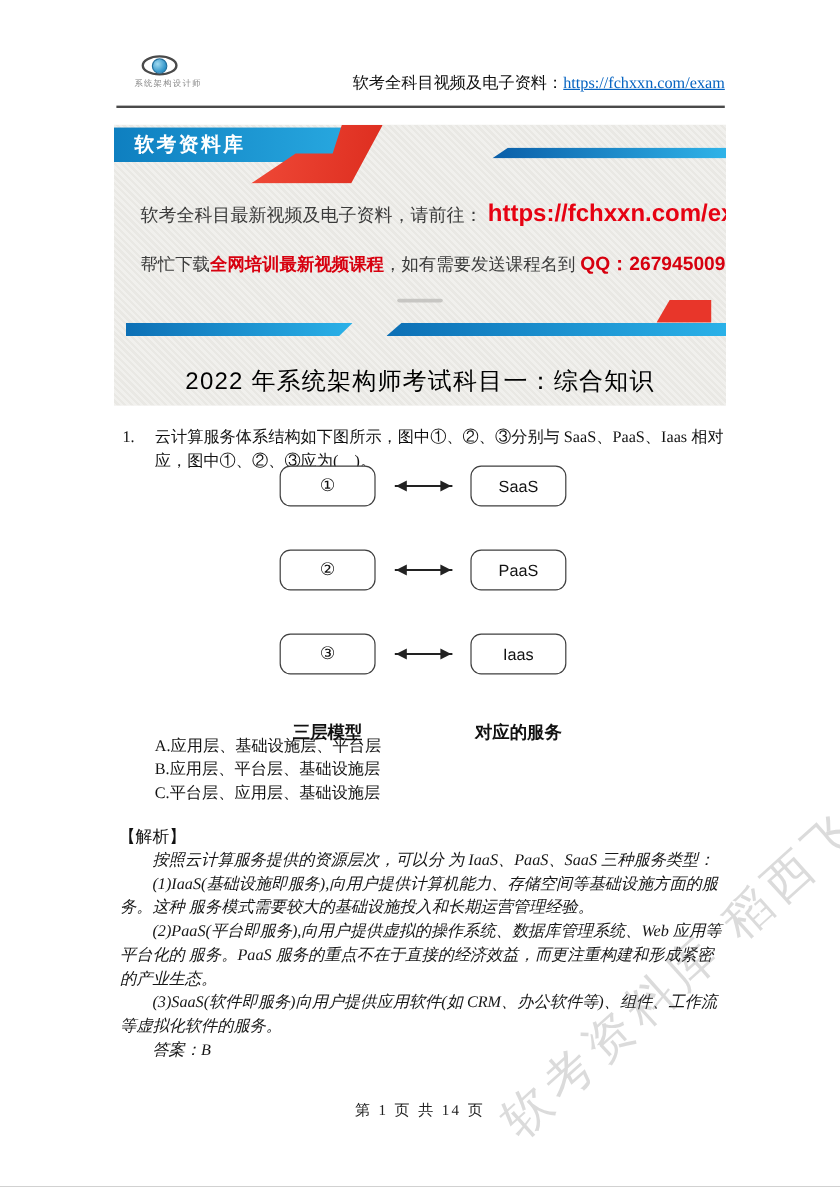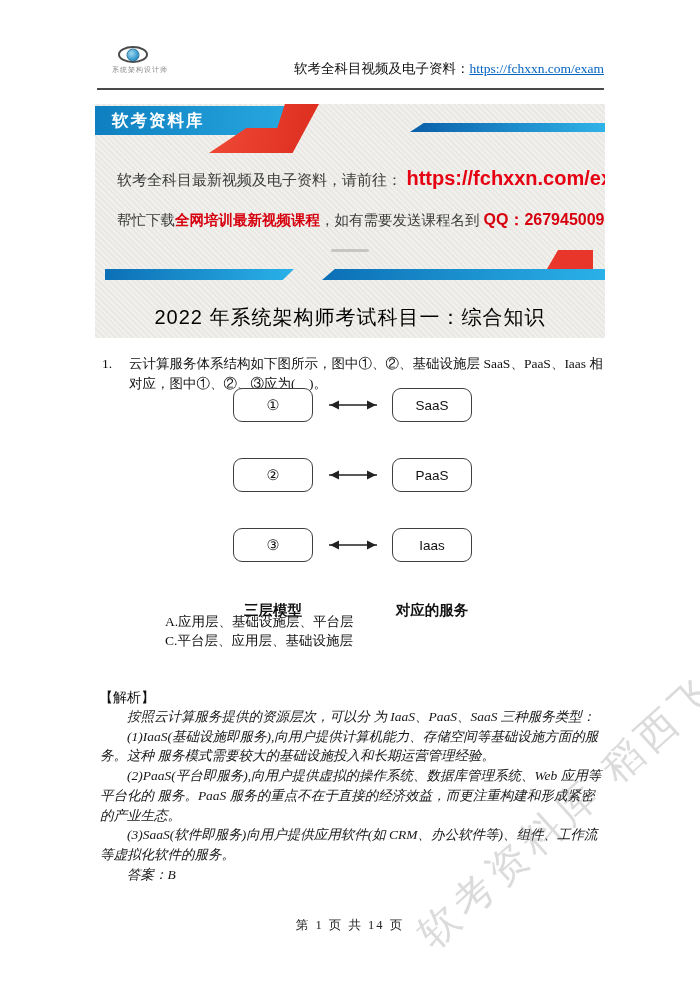--- a/index.html
+++ b/index.html
@@ -70,21 +70,21 @@
   .diagram { position:absolute; left:0; top:0; width:700px; height:0; }
   .dbox { position:absolute; width:80px; height:34px; border:1.6px solid #3f3f3f;
     border-radius:9px; background:#fff; display:flex; align-items:center; justify-content:center;
     font-size:14.5px; box-sizing:border-box; }
   .dbox.mono { font-family:Liberation Sans, sans-serif; font-size:13.5px; }
   .darrow { position:absolute; width:64px; height:12px; }
   .dcap { position:absolute; width:120px; text-align:center; font-weight:bold; font-size:14.5px;
     font-family:"Liberation Sans","DejaVu Sans",sans-serif;margin-top:28px; }
 
   .options { position:absolute; left:129px; top:612px; width:400px;
-    font-size:13.5px; line-height:19.3px;margin-left:36px; }
+    font-size:13.5px; line-height:19.3px; }
   .analysis-hd { position:absolute; left:99px; top:689px; font-size:14px; }
   .analysis { position:absolute; left:100px; top:707px; width:507px;
     font-size:13.5px; line-height:19.7px; font-style:italic; color:#161616; }
   .analysis p { margin:0; text-indent:2em; }
   .answer { text-indent:2em; margin-top:0; }
 
   
   .watermark { position:absolute; left:378px; top:792px; width:360px; text-align:center;
     transform:rotate(-42deg); transform-origin:center; white-space:nowrap;
     font-size:40px; letter-spacing:6px; color:rgba(110,110,110,0.25);
@@ -127,21 +127,21 @@
     <div class="b-dash"></div>
     <div class="bs-left"></div>
     <div class="bs-right"></div>
     <div class="b-red-corner"></div>
   </div>
 
   <div class="doc-title">2022 年系统架构师考试科目一：综合知识</div>
 
   <div class="question">
     <span class="q-num">1.</span>
-    <span class="q-text">云计算服务体系结构如下图所示，图中①、②、基础设施层 SaaS、PaaS、Iaas 相对应，图中①、②、③应为(　)。</span>
+    <span class="q-text">云计算服务体系结构如下图所示，图中①、②、③分别与 SaaS、PaaS、Iaas 相对应，图中①、②、③应为(　)。</span>
   </div>
 
   <div class="diagram">
 
     <div class="dbox" style="left:233px; top:388px;">①</div>
     <svg class="darrow" style="left:321px; top:399px;" viewBox="0 0 64 12">
       <line x1="8" y1="6" x2="56" y2="6" stroke="#222" stroke-width="1.6"></line>
       <path d="M9,6 L18,1.5 L18,10.5 Z" fill="#222"></path>
         <path d="M55,6 L46,1.5 L46,10.5 Z" fill="#222"></path>
     </svg>
@@ -162,20 +162,21 @@
         <path d="M55,6 L46,1.5 L46,10.5 Z" fill="#222"></path>
     </svg>
     <div class="dbox mono" style="left:392px; top:528px;">Iaas</div>
 
     <div class="dcap" style="left:213px; top:573px;">三层模型</div>
     <div class="dcap" style="left:372px; top:573px;">对应的服务</div>
   </div>
 
   <div class="options">
     <div>A.应用层、基础设施层、平台层</div>
+    <div>B.应用层、平台层、基础设施层</div>
     <div>C.平台层、应用层、基础设施层</div>
   </div>
 
   <div class="analysis-hd">【解析】</div>
   <div class="analysis">
     <p>按照云计算服务提供的资源层次，可以分 为 IaaS、PaaS、SaaS 三种服务类型：</p>
     <p>(1)IaaS(基础设施即服务),向用户提供计算机能力、存储空间等基础设施方面的服务。这种 服务模式需要较大的基础设施投入和长期运营管理经验。</p>
     <p>(2)PaaS(平台即服务),向用户提供虚拟的操作系统、数据库管理系统、Web 应用等平台化的 服务。PaaS 服务的重点不在于直接的经济效益，而更注重构建和形成紧密的产业生态。</p>
     <p>(3)SaaS(软件即服务)向用户提供应用软件(如 CRM、办公软件等)、组件、工作流等虚拟化软件的服务。</p>
     <p class="answer">答案：B</p>

